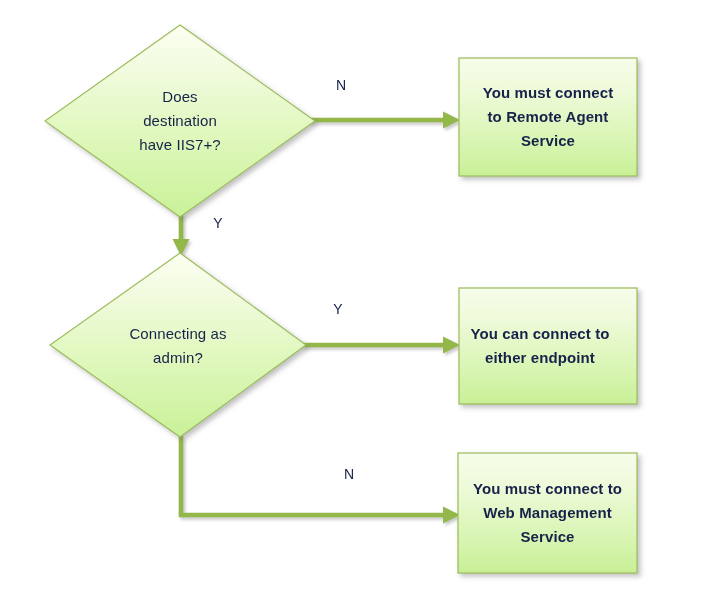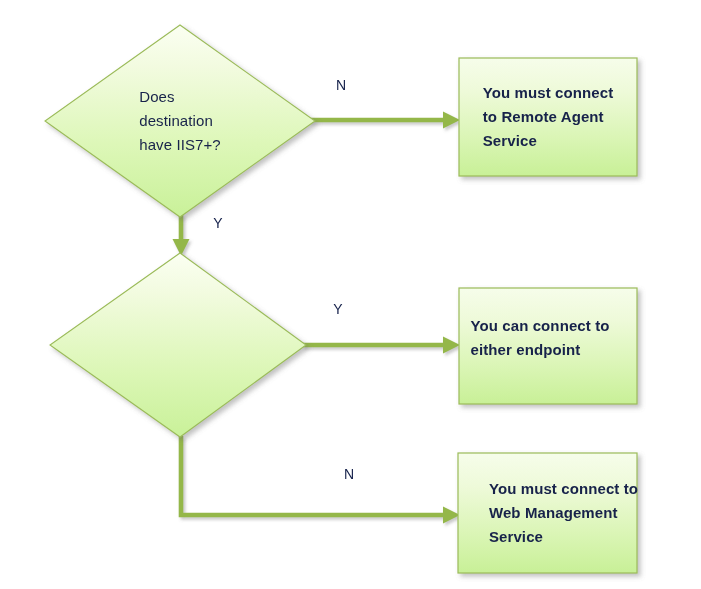--- a/index.html
+++ b/index.html
@@ -25,21 +25,21 @@
     width: 701px;
     height: 589px;
   }
   
   .shape-text {
     position: absolute;
     display: flex;
     flex-direction: column;
     align-items: center;
     justify-content: center;
-    text-align: left;
+    text-align: center;
     color: #17224a;
     font-size: 15px;
     line-height: 1.62;
     letter-spacing: 0.1px;
     pointer-events: none;
     white-space: pre-line;
   }
   .diamond-text {
     font-size: 15px;
   }
@@ -55,22 +55,22 @@
     line-height: 1;
     text-align: center;
     pointer-events: none;
   }
   
   #d1-text { left: 45px;  top: 25px;  width: 270px; height: 192px; }
   
   #d2-text { left: 50px;  top: 253px; width: 256px; height: 186px; }
   
   #b1-text { left: 459px; top: 58px;  width: 178px; height: 118px; }
-  #b2-text { left: 459px; top: 280px; width: 162px; height: 116px; }
-  #b3-text { left: 458px; top: 453px; width: 179px; height: 120px; margin-left: 16px; }
+  #b2-text { left: 459px; top: 288px; width: 162px; height: 116px; }
+  #b3-text { left: 458px; top: 453px; width: 179px; height: 120px; }
   
   #lbl-n1 { left: 330px; top: 78px;  width: 22px; }
   #lbl-y1 { left: 207px; top: 216px; width: 22px; }
   #lbl-y2 { left: 327px; top: 302px; width: 22px; }
   #lbl-n2 { left: 338px; top: 467px; width: 22px; }
 </style>
 </head>
 <body>
 
 <div id="canvas">
@@ -128,20 +128,22 @@
 
     <rect x="459" y="288" width="178" height="116" fill="url(#boxGrad)" stroke="#9bbb59" stroke-width="1.2" filter="url(#softShadow)"></rect>
 
     <rect x="458" y="453" width="179" height="120" fill="url(#boxGrad)" stroke="#9bbb59" stroke-width="1.2" filter="url(#softShadow)"></rect>
   </svg>
 
   <div class="shape-text diamond-text" id="d1-text">Does
 destination
 have IIS7+?</div>
 
+  <div class="shape-text diamond-text" id="d2-text">Connecting as
+admin?</div>
 
   <div class="shape-text box-text" id="b1-text">You must connect
 to Remote Agent
 Service</div>
 
   <div class="shape-text box-text" id="b2-text">You can connect to
 either endpoint</div>
 
   <div class="shape-text box-text" id="b3-text">You must connect to
 Web Management

